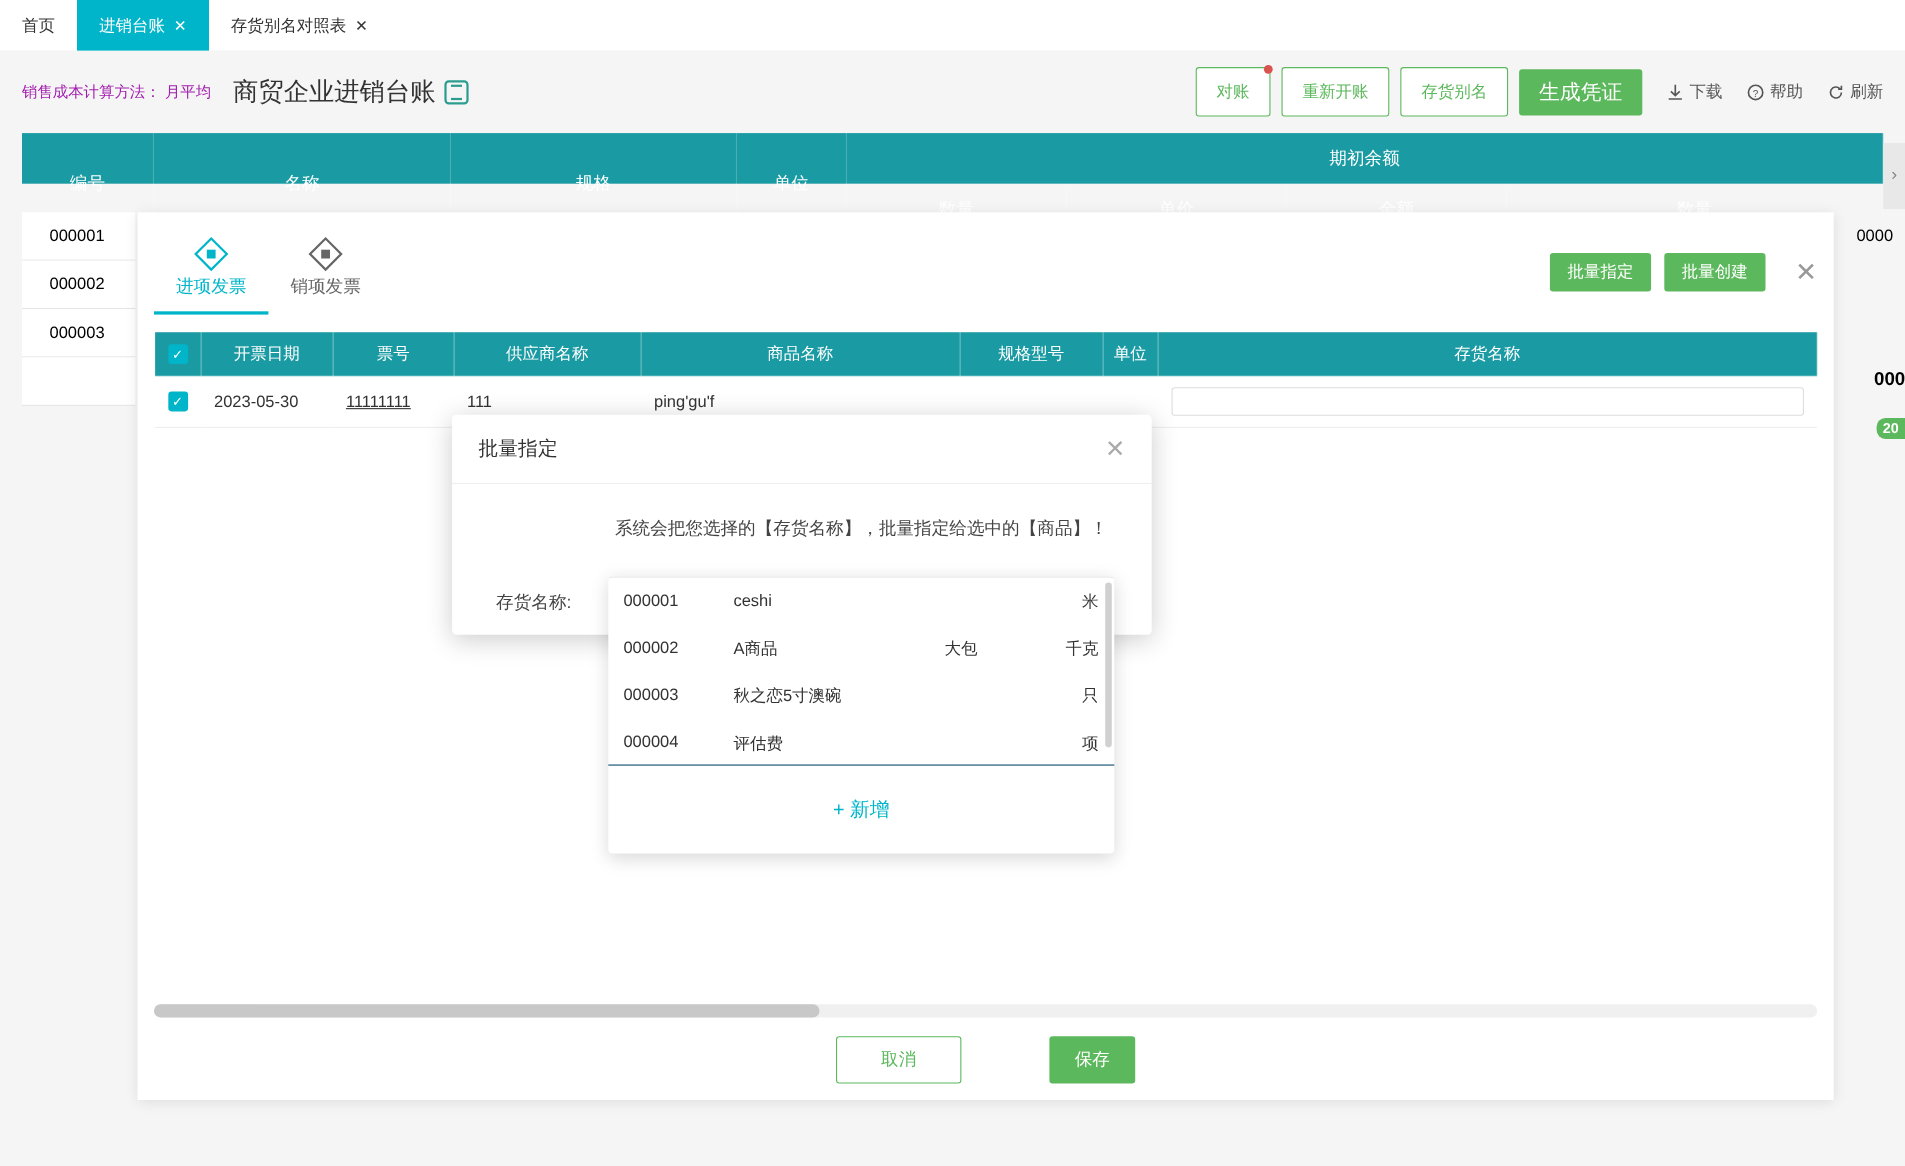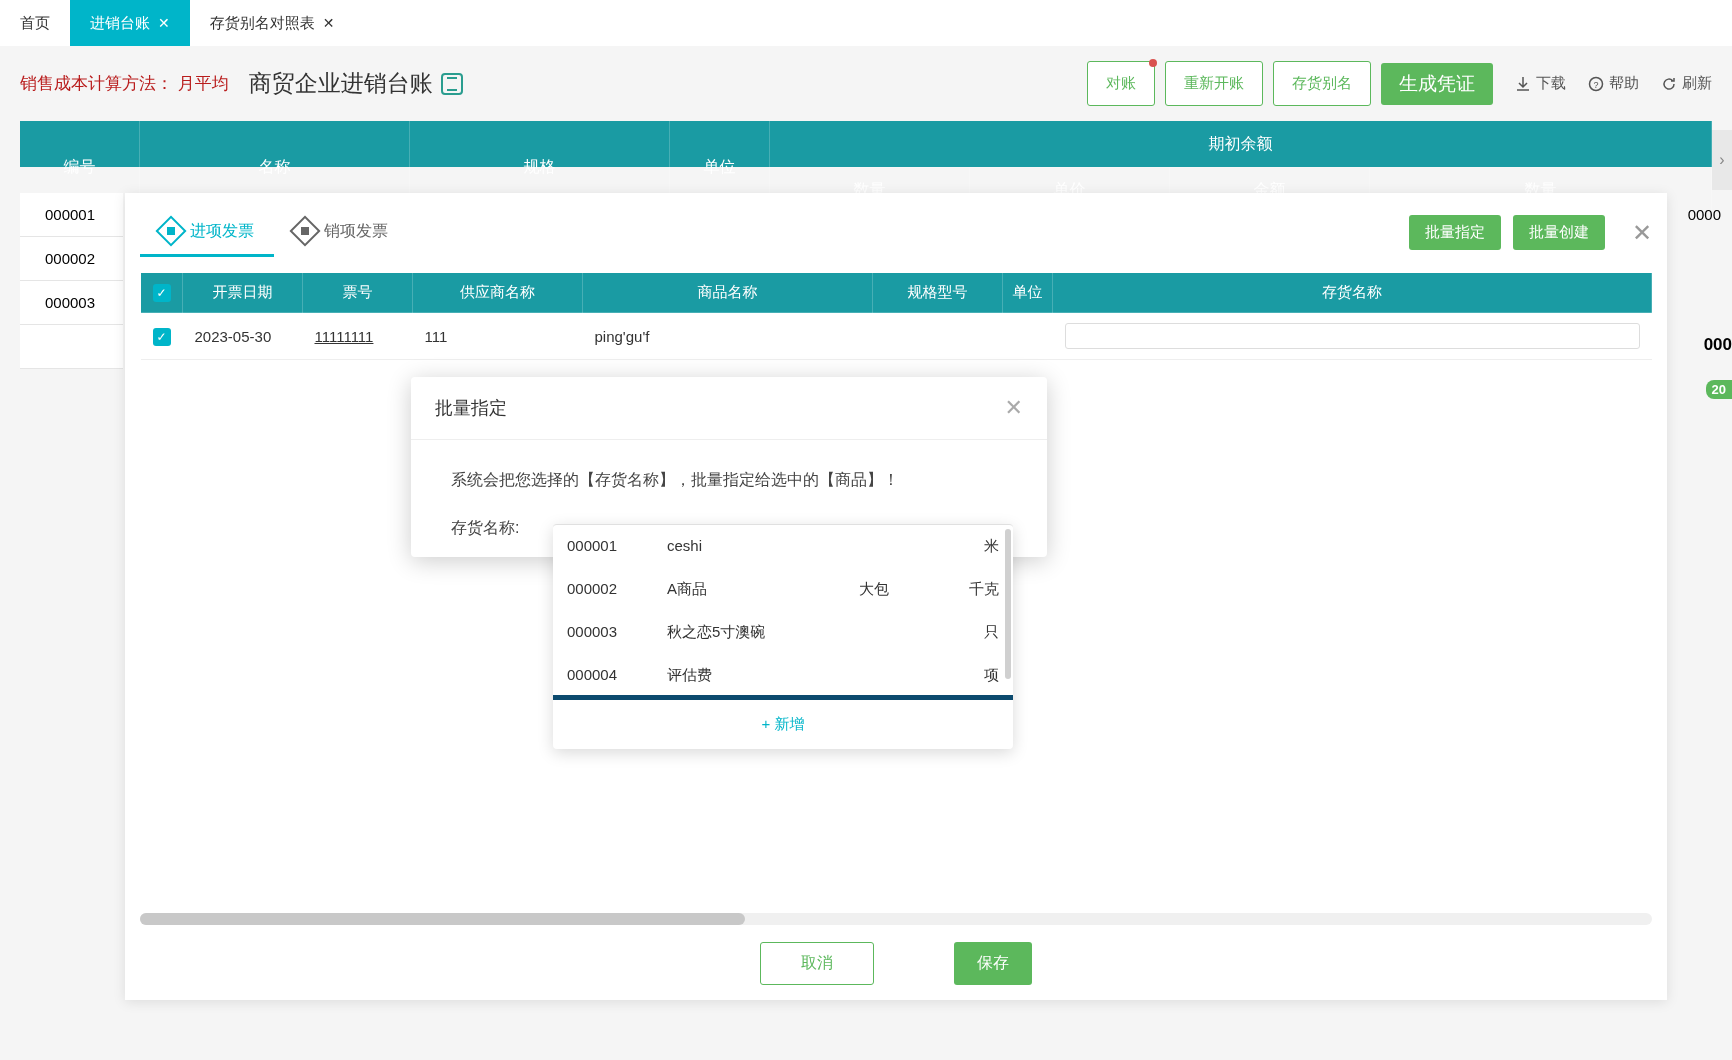--- a/index.html
+++ b/index.html
@@ -6,21 +6,21 @@
     body { background: #f5f5f5; width: 1732px; height: 1060px; overflow: hidden; position: relative; }
     
     
     .tabs { display: flex; background: #fff; height: 46px; align-items: center; }
     .tab { padding: 12px 20px; height: 46px; display: flex; align-items: center; gap: 8px; cursor: pointer; font-size: 15px; color: #333; }
     .tab.active { background: #00b5c9; color: #fff; }
     .tab-close { font-size: 14px; }
     
     
     .header { display: flex; align-items: center; padding: 15px 20px; background: #f5f5f5; }
-    .method-label { font-size: 17px; color: #b91c1c; margin-right: 20px; }
+    .method-label { font-size: 14px; color: #a21caf; margin-right: 20px; }
     .page-title { flex: 1; text-align: center; font-size: 23px; color: #333; display: flex; justify-content: flex-start; align-items: center; gap: 8px; }
     .title-icon { width: 22px; height: 22px; border: 2px solid #2a9d8f; border-radius: 4px; display: flex; align-items: center; justify-content: center; }
     .title-icon::before { content: ""; width: 10px; height: 10px; border-top: 2px solid #2a9d8f; border-bottom: 2px solid #2a9d8f; }
     .header-actions { display: flex; gap: 10px; align-items: center; }
     .btn-outline { padding: 12px 18px; border: 1px solid #5cb85c; color: #5cb85c; background: #fff; border-radius: 3px; font-size: 15px; cursor: pointer; position: relative; }
     .btn-dot::after { content: ""; position: absolute; top: -3px; right: -3px; width: 8px; height: 8px; background: #d9534f; border-radius: 50%; }
     .btn-primary { padding: 8px 18px; border: none; background: #5cb85c; color: #fff; border-radius: 3px; font-size: 19px; cursor: pointer; }
     .link-btn { display: flex; align-items: center; gap: 5px; color: #555; font-size: 15px; cursor: pointer; margin-left: 12px; }
     .icon-sm { width: 16px; height: 16px; }
     
@@ -37,21 +37,21 @@
     .th-open { flex: 1; }
     .th-qty, .th-price, .th-amt { width: 200px; }
     .th-qty2 { flex: 1; }
     .narrow-sidebar { width: 103px; }
     .side-row { height: 44px; display: flex; align-items: center; padding-left: 25px; border-bottom: 1px solid #e5e5e5; background: #fff; font-size: 15px; }
     .badge-green { position: absolute; right: 0; top: 380px; background: #5cb85c; color: #fff; padding: 2px 6px; border-radius: 8px 0 0 8px; font-size: 13px; font-weight: bold; }
     .expand-btn { position: absolute; right: 0; top: 130px; width: 20px; height: 60px; background: #e8e8e8; display: flex; align-items: center; justify-content: center; cursor: pointer; color: #888; }
     .panel { position: absolute; top: 193px; left: 125px; right: 65px; bottom: 60px; background: #fff; box-shadow: 0 2px 12px rgba(0,0,0,0.1); padding: 15px; }
     .panel-header { display: flex; align-items: center; margin-bottom: 15px; }
     .sub-tabs { display: flex; }
-    .sub-tab { display: flex; align-items: center; gap: 8px; padding: 12px 20px; font-size: 16px; cursor: pointer; border-bottom: 3px solid transparent; color: #666; }
+    .sub-tab { display: flex; align-items: center; gap: 8px; padding: 12px 20px; font-size: 16px; cursor: pointer; border-bottom: 3px solid transparent; color: #666; flex-direction: column; }
     .sub-tab.active { color: #00b5c9; border-bottom-color: #00b5c9; }
     .sub-tab-icon { width: 22px; height: 22px; border: 2px solid currentColor; transform: rotate(45deg); display: flex; align-items: center; justify-content: center; }
     .sub-tab-icon::before { content: ""; width: 8px; height: 8px; background: currentColor; transform: rotate(-45deg); }
     .panel-actions { margin-left: auto; display: flex; gap: 12px; align-items: center; }
     .btn-green-sm { padding: 8px 16px; background: #5cb85c; color: #fff; border: none; border-radius: 3px; font-size: 15px; cursor: pointer; }
     .close-x { font-size: 24px; color: #999; cursor: pointer; margin-left: 15px; }
     
     .data-table { width: 100%; border-collapse: collapse; }
     .data-table th { background: #1a9ba3; color: #fff; padding: 10px 8px; font-size: 15px; font-weight: normal; border: 1px solid rgba(255,255,255,0.2); }
     .data-table td { padding: 10px 12px; font-size: 15px; color: #333; border-bottom: 1px solid #eee; }
@@ -69,33 +69,33 @@
     .panel-footer { position: absolute; bottom: 15px; left: 0; right: 0; display: flex; justify-content: center; gap: 80px; }
     .btn-cancel { padding: 10px 40px; border: 1px solid #5cb85c; color: #5cb85c; background: #fff; border-radius: 3px; font-size: 16px; cursor: pointer; }
     .btn-save { padding: 10px 23px; border: none; background: #5cb85c; color: #fff; border-radius: 3px; font-size: 16px; cursor: pointer; }
     
     
     .modal { position: absolute; top: 377px; left: 411px; width: 636px; background: #fff; box-shadow: 0 4px 24px rgba(0,0,0,0.2); border-radius: 4px; z-index: 100; }
     .modal-header { display: flex; align-items: center; padding: 18px 24px; border-bottom: 1px solid #eee; }
     .modal-title { font-size: 18px; color: #333; }
     .modal-close { margin-left: auto; font-size: 22px; color: #aaa; cursor: pointer; }
     .modal-body { padding: 30px 40px 10px; }
-    .modal-desc { text-align: left; font-size: 16px; color: #444; margin-bottom: 27px; }
+    .modal-desc { text-align: right; font-size: 16px; color: #444; margin-bottom: 47px; }
     .modal-label { font-size: 16px; color: #444; margin-bottom: 8px; }
     
     
     .dropdown { position: absolute; top: 524px; left: 553px; width: 460px; background: #fff; box-shadow: 0 4px 16px rgba(0,0,0,0.15); border-radius: 4px; z-index: 200; border-top: 1px solid #e0e0e0; }
     .dd-body { max-height: 170px; overflow-y: auto; position: relative; }
     .dd-row { display: flex; padding: 12px 14px; font-size: 15px; color: #333; cursor: pointer; }
     .dd-code { width: 100px; }
     .dd-name { flex: 1; }
     .dd-spec { width: 90px; }
     .dd-unit { width: 50px; text-align: right; }
     .dd-scroll { position: absolute; right: 2px; top: 4px; width: 6px; height: 150px; background: #d0d0d0; border-radius: 3px; }
-    .dd-footer { padding: 15px; text-align: center; color: #00b5c9; font-size: 15px; cursor: pointer; border-top: 5px solid #0c4a6e; }
+    .dd-footer { padding: 28px; text-align: center; color: #00b5c9; font-size: 18px; cursor: pointer; border-top: 1px solid #0c4a6e; }
   </style>
 </head>
 <body>
 
 <div class="tabs">
   <div class="tab">首页</div>
   <div class="tab active">
     <span>进销台账</span>
     <span class="tab-close">✕</span>
   </div>

